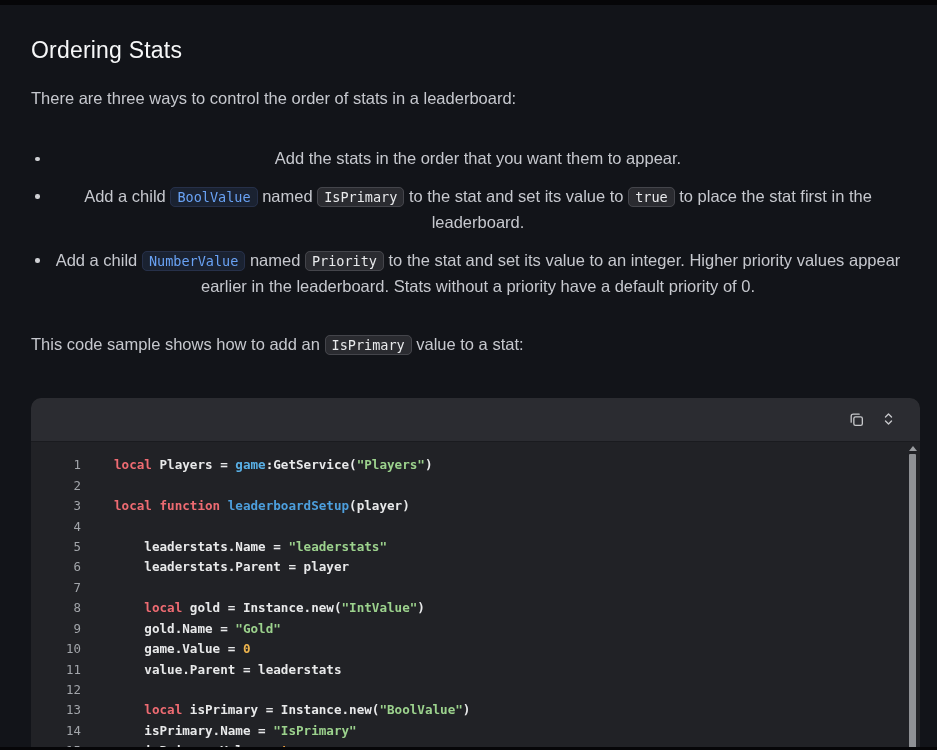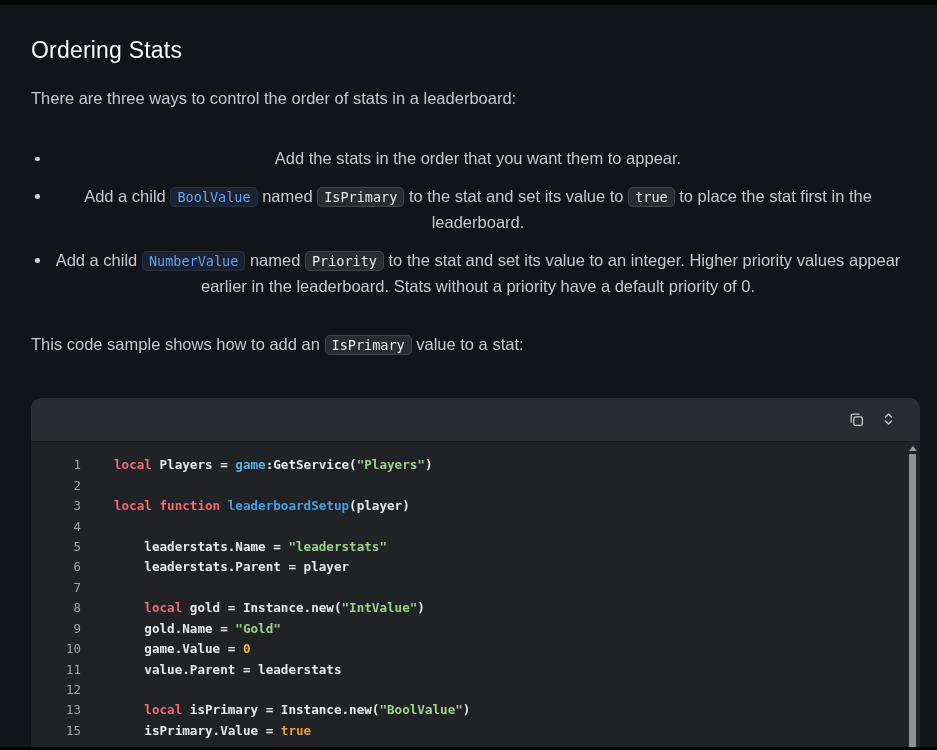--- a/index.html
+++ b/index.html
@@ -119,20 +119,21 @@
         <div class="code-row"><span class="ln">4</span></div>
         <div class="code-row"><span class="ln">5</span><span class="lc"><span class="tk-pl">    leaderstats.Name = </span><span class="tk-str">"leaderstats"</span></span></div>
         <div class="code-row"><span class="ln">6</span><span class="lc"><span class="tk-pl">    leaderstats.Parent = player</span></span></div>
         <div class="code-row"><span class="ln">7</span><span class="lc"></span></div>
         <div class="code-row"><span class="ln">8</span><span class="lc"><span class="tk-pl">    </span><span class="tk-kw">local</span><span class="tk-pl"> gold = Instance.new(</span><span class="tk-str">"IntValue"</span><span class="tk-pl">)</span></span></div>
         <div class="code-row"><span class="ln">9</span><span class="lc"><span class="tk-pl">    gold.Name = </span><span class="tk-str">"Gold"</span></span></div>
         <div class="code-row"><span class="ln">10</span><span class="lc"><span class="tk-pl">    game.Value = </span><span class="tk-num">0</span></span></div>
         <div class="code-row"><span class="ln">11</span><span class="lc"><span class="tk-pl">    value.Parent = leaderstats</span></span></div>
         <div class="code-row"><span class="ln">12</span><span class="lc"></span></div>
         <div class="code-row"><span class="ln">13</span><span class="lc"><span class="tk-pl">    </span><span class="tk-kw">local</span><span class="tk-pl"> isPrimary = Instance.new(</span><span class="tk-str">"BoolValue"</span><span class="tk-pl">)</span></span></div>
+        <div class="code-row"><span class="ln">14</span><span class="lc"><span class="tk-pl">    isPrimary.Name = </span><span class="tk-str">"IsPrimary"</span></span></div>
         <div class="code-row"><span class="ln">15</span><span class="lc"><span class="tk-pl">    isPrimary.Value = </span><span class="tk-bool">true</span></span></div>
       </div>
     <div class="scrollbar">
       <div class="sb-arrow"></div>
       <div class="sb-thumb"></div>
     </div>
   </div>
 </div>
 
 </body></html>

